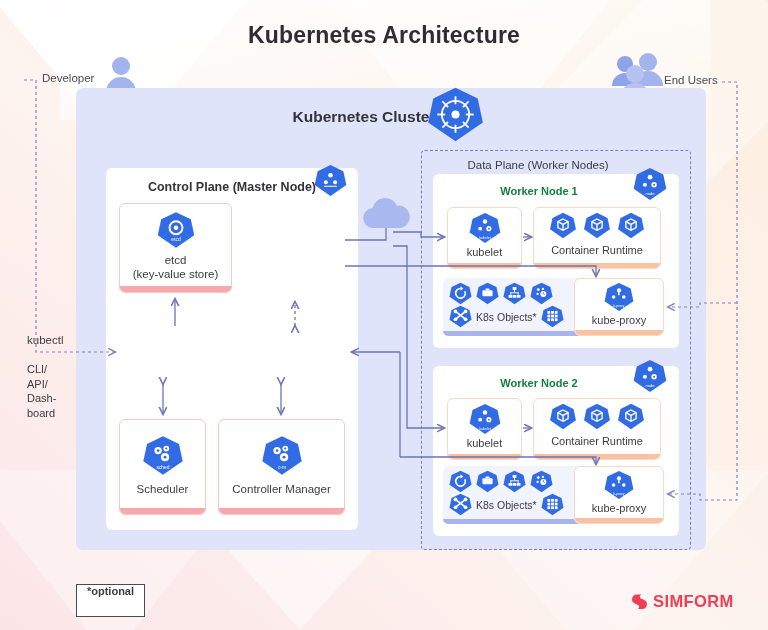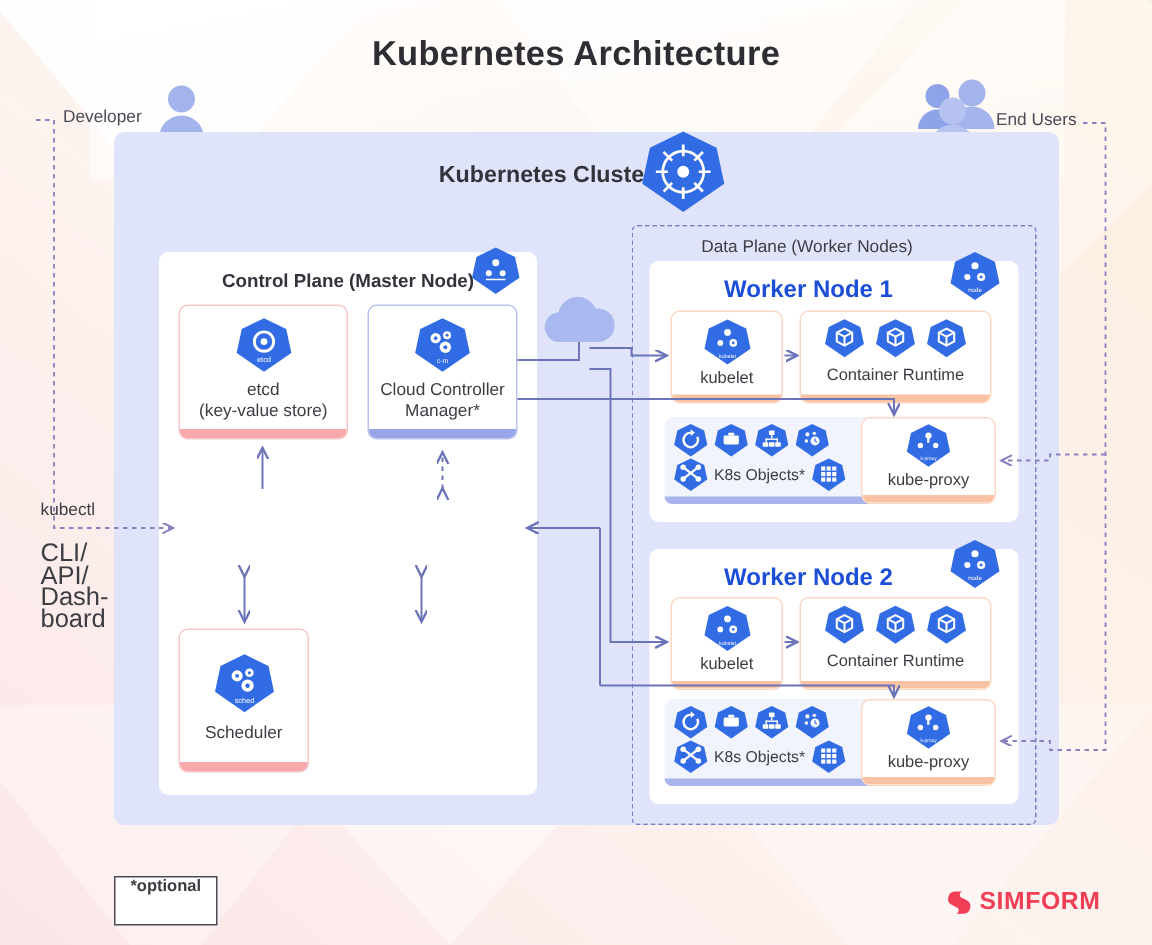--- a/index.html
+++ b/index.html
@@ -25,21 +25,21 @@
     font-size:23px;font-weight:bold;color:#2d2d33;letter-spacing:.2px;
   }
 
   
   .actor-label{font-size:11.5px;color:#4a4a55;}
   #developer-label{left:42px;top:72px;}
   #endusers-label{left:664px;top:74px;}
 
   
   #kubectl-label{left:27px;top:334px;font-size:11.5px;color:#3c3c43;}
-  #cli-label{left:27px;top:362px;font-size:17px;color:#3c3c43;line-height:14.5px;width:70px;}
+  #cli-label{left:27px;top:362px;font-size:11px;color:#3c3c43;line-height:14.5px;width:70px;}
 
   
   #cloud-api-label{
     left:354px;top:145px;width:62px;text-align:center;
     font-size:11.5px;color:#3c3c43;line-height:14.5px;
   }
 
   
   #k8s-cluster{
     left:76px;top:88px;width:630px;height:462px;
@@ -69,21 +69,21 @@
   #data-plane-title{
     left:0;top:8px;width:270px;text-align:center;
     font-size:11.5px;color:#3c3c43;padding-right:38px;box-sizing:border-box;
   }
 
   .worker-node{
     background:#fff;border-radius:6px;position:absolute;
   }
   .worker-title{
     position:absolute;left:0;top:11px;width:100%;text-align:center;
-    font-size:16px;font-weight:bold;color:#1d4ed8;
+    font-size:11px;font-weight:bold;color:#15803d;
     padding-right:34px;box-sizing:border-box;
   }
   #worker-node-1{left:433px;top:174px;width:246px;height:174px;}
   #worker-node-2{left:433px;top:366px;width:246px;height:170px;}
 
   
   .card{
     position:absolute;background:#fff;border-radius:6px;
     box-sizing:border-box;overflow:hidden;
   }
@@ -264,58 +264,57 @@
         <polygon points="50,3 89,22 98,64 50,97 2,64 11,22" fill="#326ce5"></polygon>
         <circle cx="50" cy="44" r="17" fill="none" stroke="#fff" stroke-width="5"></circle>
         <circle cx="50" cy="44" r="6" fill="#fff"></circle>
         <text x="50" y="80" font-size="13" fill="#fff" text-anchor="middle" font-family="Liberation Sans, sans-serif">etcd</text>
       </svg>
     </div>
     <div class="card-label" id="etcd-label" style="white-space:pre-line;">etcd
 (key-value store)</div>
   </div>
 
-  <div class="card card-blue" id="ccm-card">
-    <div class="abs" style="left:50%;top:7px;transform:translateX(-50%);">
-      <svg width="38" height="38" viewBox="0 0 100 100" xmlns="http://www.w3.org/2000/svg">
+
+
+  <div class="card card-pink" id="scheduler-card">
+    <div class="abs" style="left:50%;top:15px;transform:translateX(-50%);">
+      <svg width="41" height="41" viewBox="0 0 100 100" xmlns="http://www.w3.org/2000/svg">
         <polygon points="50,3 89,22 98,64 50,97 2,64 11,22" fill="#326ce5"></polygon>
         <g fill="#fff">
           <circle cx="38" cy="38" r="9"></circle>
             <circle cx="38" cy="38" r="3.2" fill="#326ce5"></circle>
           <circle cx="58" cy="33" r="7"></circle>
             <circle cx="58" cy="33" r="2.6" fill="#326ce5"></circle>
           <circle cx="55" cy="54" r="10"></circle>
             <circle cx="55" cy="54" r="3.6" fill="#326ce5"></circle>
         </g>
-        <text x="50" y="82" font-size="12" fill="#fff" text-anchor="middle" font-family="Liberation Sans, sans-serif">c-m</text>
-      </svg>
-    </div>
-    <div class="card-label" id="ccm-label" style="white-space:pre-line;">Cloud Controller
-Manager*</div>
-  </div>
-
-
-  <div class="card card-pink" id="scheduler-card">
+        <text x="50" y="82" font-size="12" fill="#fff" text-anchor="middle" font-family="Liberation Sans, sans-serif">sched</text>
+      </svg>
+    </div>
+    <div class="card-label" id="scheduler-label">Scheduler</div>
+  </div>
+
+  <div class="card card-pink" id="cm-card">
     <div class="abs" style="left:50%;top:15px;transform:translateX(-50%);">
       <svg width="41" height="41" viewBox="0 0 100 100" xmlns="http://www.w3.org/2000/svg">
         <polygon points="50,3 89,22 98,64 50,97 2,64 11,22" fill="#326ce5"></polygon>
         <g fill="#fff">
           <circle cx="38" cy="38" r="9"></circle>
             <circle cx="38" cy="38" r="3.2" fill="#326ce5"></circle>
           <circle cx="58" cy="33" r="7"></circle>
             <circle cx="58" cy="33" r="2.6" fill="#326ce5"></circle>
           <circle cx="55" cy="54" r="10"></circle>
             <circle cx="55" cy="54" r="3.6" fill="#326ce5"></circle>
         </g>
-        <text x="50" y="82" font-size="12" fill="#fff" text-anchor="middle" font-family="Liberation Sans, sans-serif">sched</text>
-      </svg>
-    </div>
-    <div class="card-label" id="scheduler-label">Scheduler</div>
-  </div>
-
+        <text x="50" y="82" font-size="12" fill="#fff" text-anchor="middle" font-family="Liberation Sans, sans-serif">c-m</text>
+      </svg>
+    </div>
+    <div class="card-label" id="cm-label">Controller Manager</div>
+  </div>
 
   <div class="abs" id="data-plane">
     <div class="abs" id="data-plane-title">Data Plane (Worker Nodes)</div>
   </div>
 
   <div class="worker-node" id="worker-node-1">
     <div class="worker-title">Worker Node 1</div>
   </div>
   <div class="abs" style="left:633px;top:167px;z-index:8;">
     <svg width="34" height="34" viewBox="0 0 100 100" xmlns="http://www.w3.org/2000/svg">

